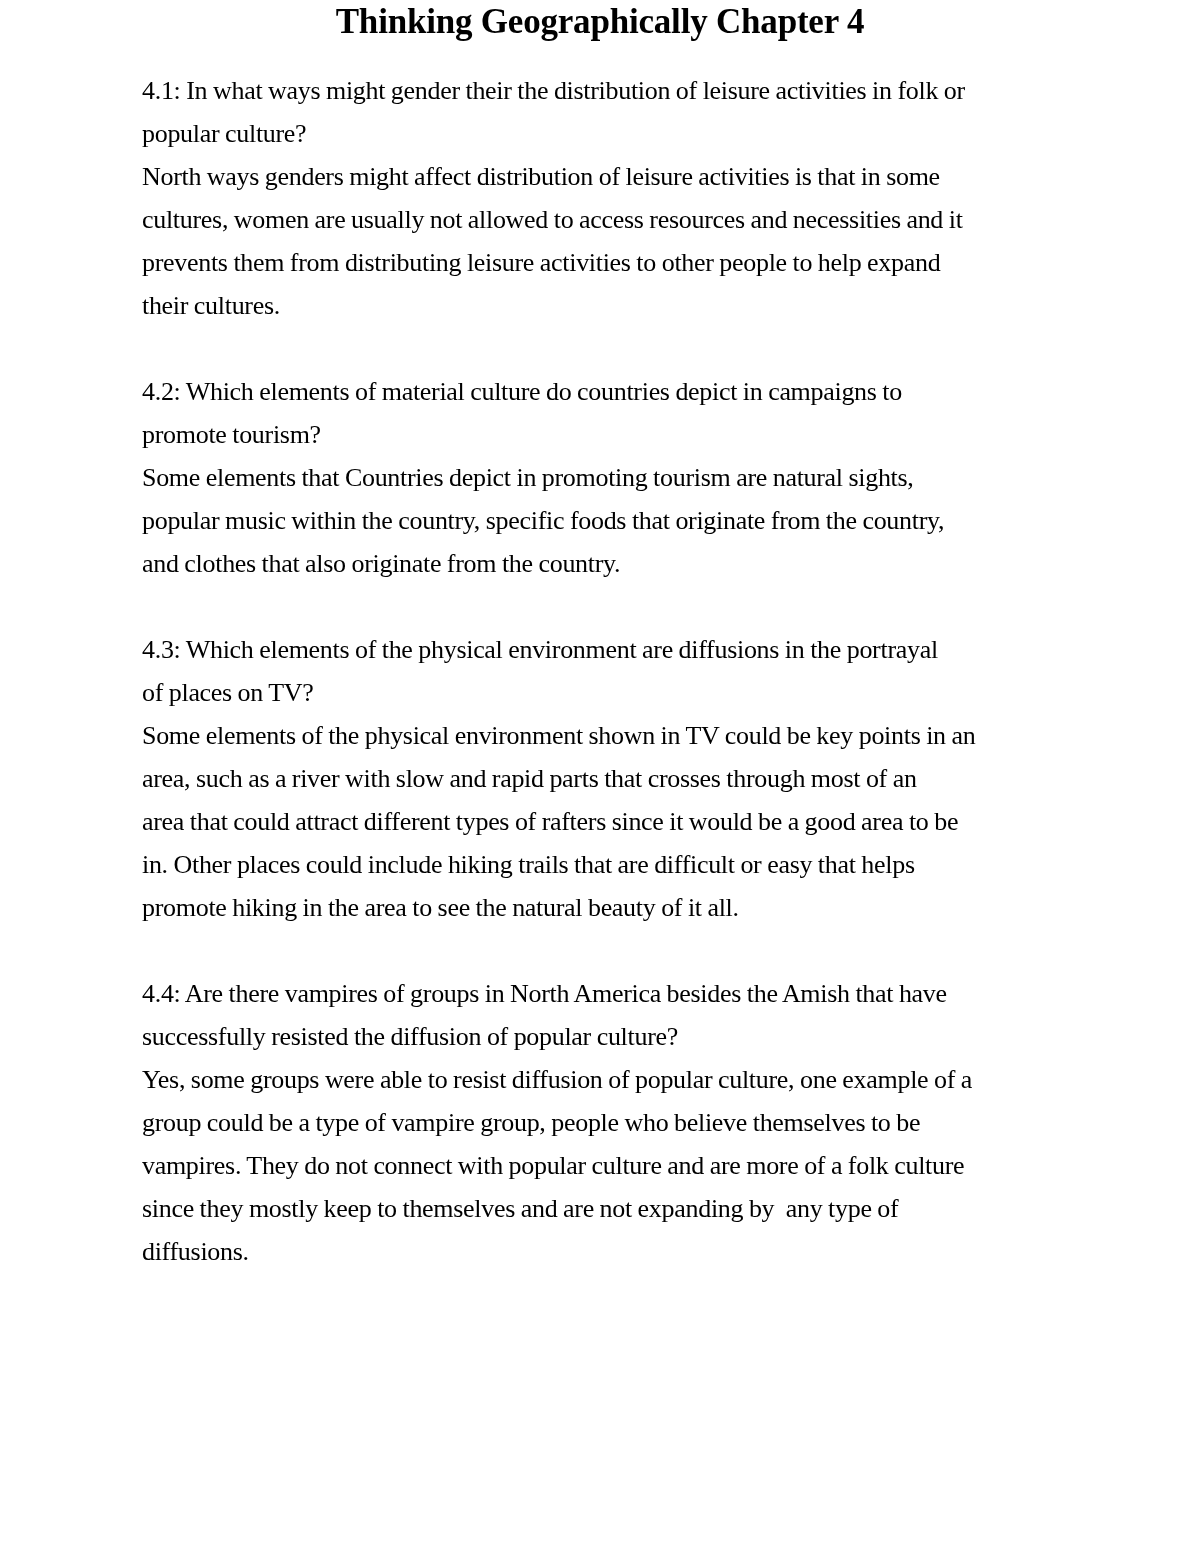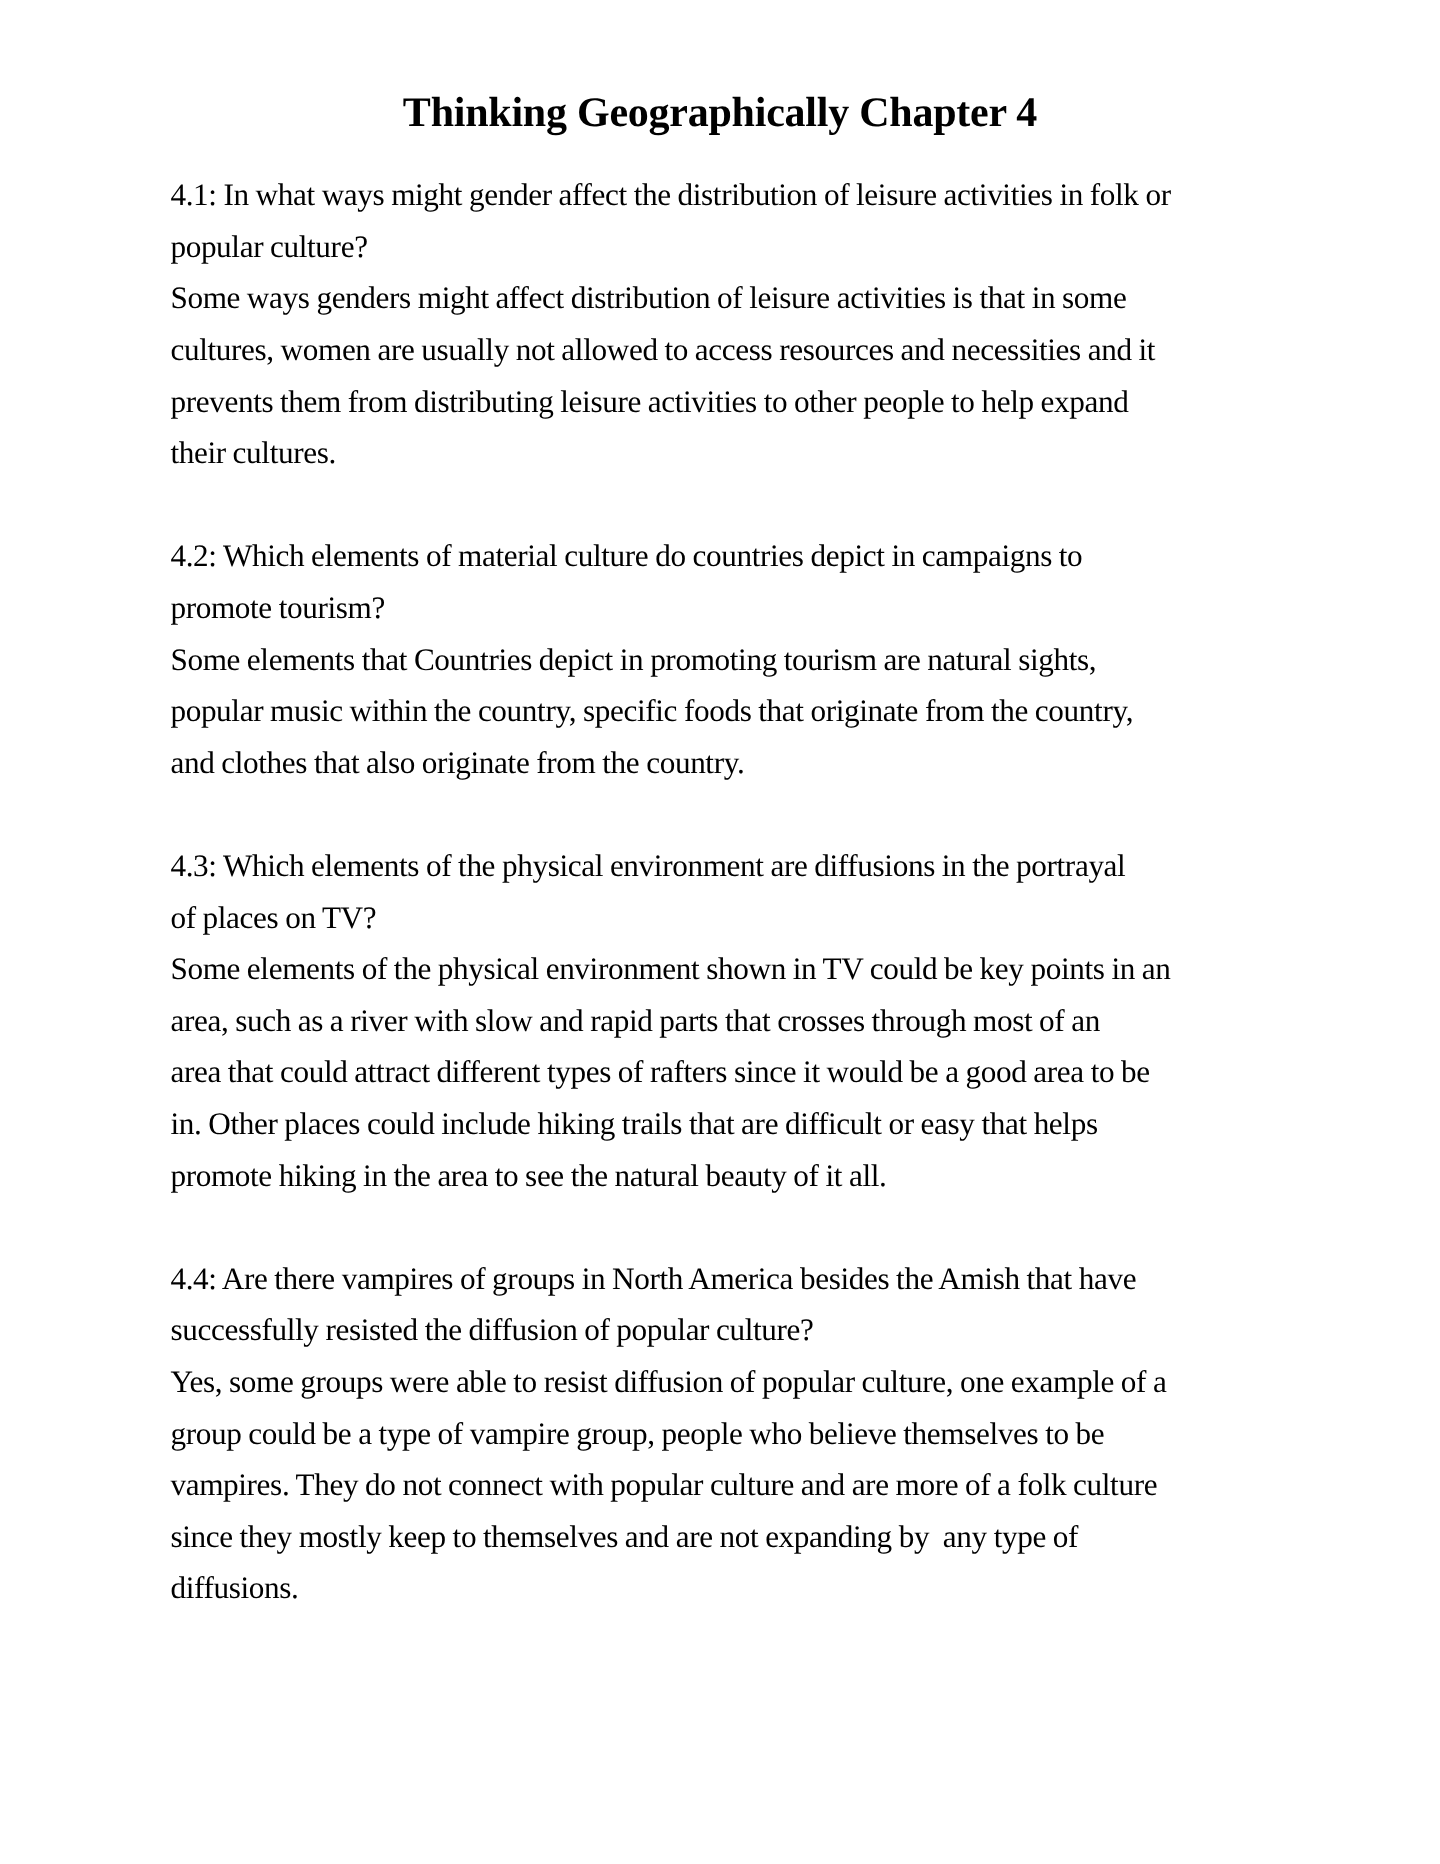--- a/index.html
+++ b/index.html
@@ -6,21 +6,20 @@
     margin: 0;
     padding: 0;
     background: #ffffff;
   }
   .page {
     position: relative;
     width: 1200px;
     height: 1553px;
     background: #ffffff;
     box-sizing: border-box;
-    padding-top: 72px;
     overflow: hidden;
     font-family: "Liberation Serif", "DejaVu Serif", serif;
     color: #000000;
   }
   .doc-title {
     margin: 0;
     text-align: center;
     font-size: 35px;
     line-height: 44px;
     font-weight: 700;
@@ -44,23 +43,23 @@
 </style>
 </head>
 <body>
 
 <div class="page">
   <h1 class="doc-title">Thinking Geographically Chapter 4</h1>
 
   <main class="content">
 
     <section class="qa-section">
-      <p>4.1: In what ways might gender affect the distribution of leisure activities in folk or
+      <p>4.1: In what ways might gender their the distribution of leisure activities in folk or
 popular culture?</p>
-      <p>Some ways genders might affect distribution of leisure activities is that in some
+      <p>North ways genders might affect distribution of leisure activities is that in some
 cultures, women are usually not allowed to access resources and necessities and it
 prevents them from distributing leisure activities to other people to help expand
 their cultures.</p>
     </section>
 
     <section class="qa-section">
       <p>4.2: Which elements of material culture do countries depict in campaigns to
 promote tourism?</p>
       <p>Some elements that Countries depict in promoting tourism are natural sights,
 popular music within the country, specific foods that originate from the country,

